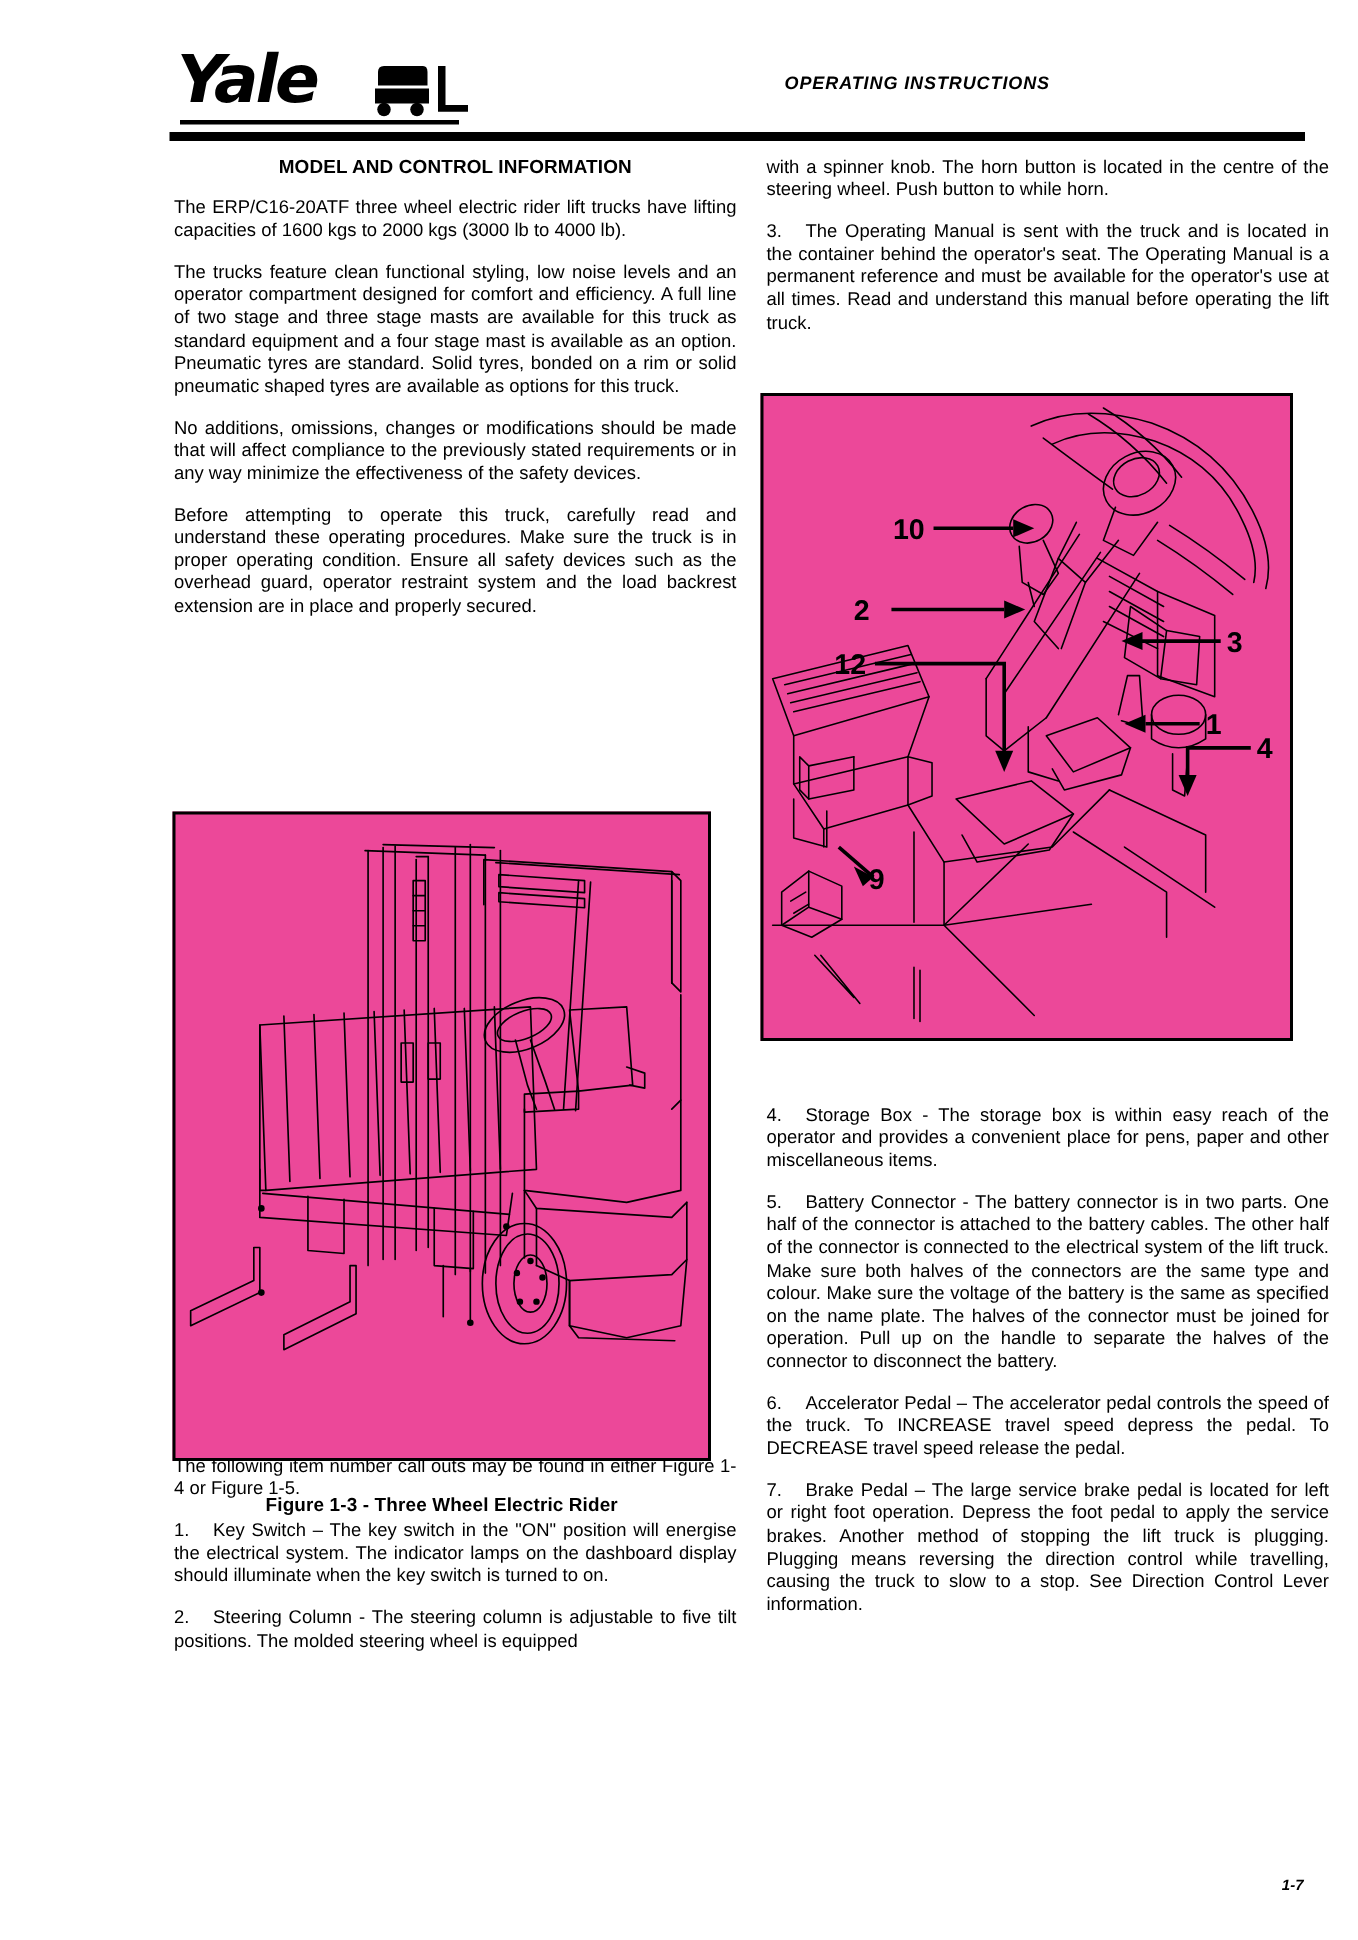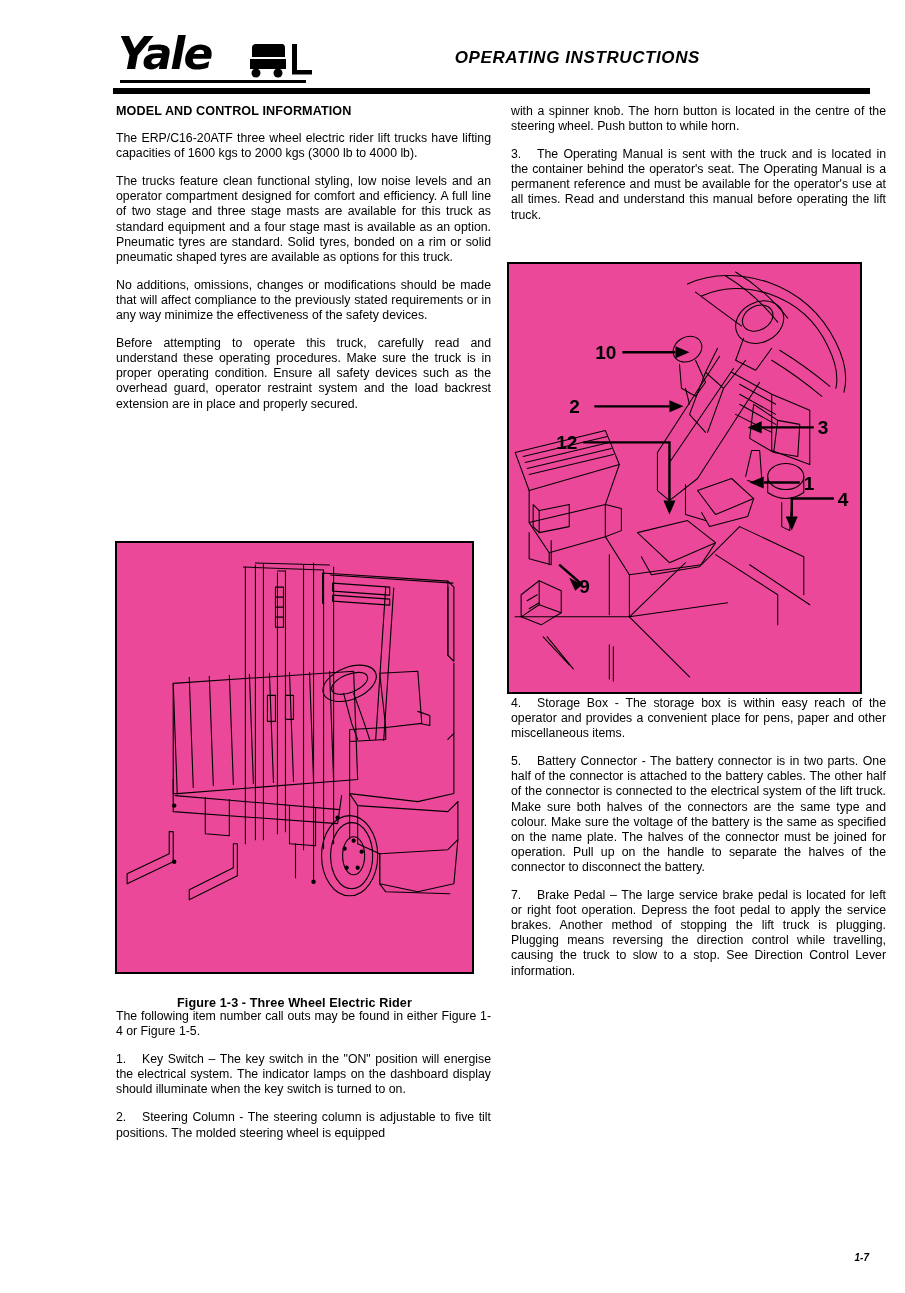--- a/index.html
+++ b/index.html
@@ -67,21 +67,21 @@
     background: #000;
   }
 
   .header-title {
     position: absolute;
     right: 36px;
     top: 48px;
     font-family: "Liberation Sans", sans-serif;
     font-style: italic;
     font-weight: bold;
-    font-size: 17px;
+    font-size: 12px;
     letter-spacing: 0.6px;
     white-space: nowrap;
   }
   .header-rule {
     position: absolute;
     left: 113px;
     top: 88px;
     width: 757px;
     height: 6px;
     background: #000;
@@ -97,21 +97,21 @@
     text-align: justify;
   }
   .col.left  { left: 116px; }
   .col.right { left: 511px; }
 
   .sec-head {
     font-weight: bold;
     font-size: 12.6px;
     letter-spacing: 0.1px;
     margin: 0 0 12px 0;
-    text-align: left;
+    text-align: center;
   }
   p.para {
     margin: 0 0 13px 0;
     text-align: justify;
     text-justify: inter-word;
     hyphens: none;
   }
   p.last { margin-bottom: 0; }
 
   .numpara {
@@ -292,21 +292,21 @@
       <g fill="#000">
         <circle cx="57" cy="262" r="2.2"></circle>
         <circle cx="57" cy="318" r="2.2"></circle>
         <circle cx="220" cy="274" r="2.2"></circle>
         <circle cx="196" cy="338" r="2.2"></circle>
       </g>
     </svg>
   </div>
   <div class="figcap" id="figure-1-3-caption">Figure 1-3 - Three Wheel Electric Rider</div>
 
-  <div class="col left" style="top:1009px;">
+  <div class="col left" style="top:970px;">
     <p class="para">The following item number call outs may be found in either Figure 1-4 or Figure 1-5.</p>
     <p class="numpara">
       <span class="num">1.</span><span>Key Switch – The key switch in the "ON" position will energise the electrical system. The indicator lamps on the dashboard display should illuminate when the key switch is turned to on.</span>
     </p>
     <p class="numpara last">
       <span class="num">2.</span><span>Steering Column - The steering column is adjustable to five tilt positions. The molded steering wheel is equipped</span>
     </p>
   </div>
 
   <div class="col right">
@@ -423,27 +423,30 @@
         <text x="60" y="149">2</text>
         <text x="47" y="185">12</text>
         <text x="308" y="170">3</text>
         <text x="294" y="225">1</text>
         <text x="328" y="241">4</text>
         <text x="70" y="328">9</text>
       </g>
     </svg>
   </div>
 
-  <div class="col right" style="top:696px;">
+  <div class="col right" style="top:736px;">
     <p class="numpara">
       <span class="num">4.</span><span>Storage Box - The storage box is within easy reach of the operator and provides a convenient place for pens, paper and other miscellaneous items.</span>
     </p>
     <p class="numpara">
       <span class="num">5.</span><span>Battery Connector - The battery connector is in two parts. One half of the connector is attached to the battery cables. The other half of the connector is connected to the electrical system of the lift truck. Make sure both halves of the connectors are the same type and colour. Make sure the voltage of the battery is the same as specified on the name plate. The halves of the connector must be joined for operation. Pull up on the handle to separate the halves of the connector to disconnect the battery.</span>
     </p>
+    <p class="numpara">
+      <span class="num">6.</span><span>Accelerator Pedal – The accelerator pedal controls the speed of the truck. To INCREASE travel speed depress the pedal. To DECREASE travel speed release the pedal.</span>
+    </p>
     <p class="numpara last">
       <span class="num">7.</span><span>Brake Pedal – The large service brake pedal is located for left or right foot operation. Depress the foot pedal to apply the service brakes. Another method of stopping the lift truck is plugging. Plugging means reversing the direction control while travelling, causing the truck to slow to a stop. See Direction Control Lever information.</span>
     </p>
   </div>
 
   <div class="footer-page">1-7</div>
 
 </div>
 
 </body></html>

